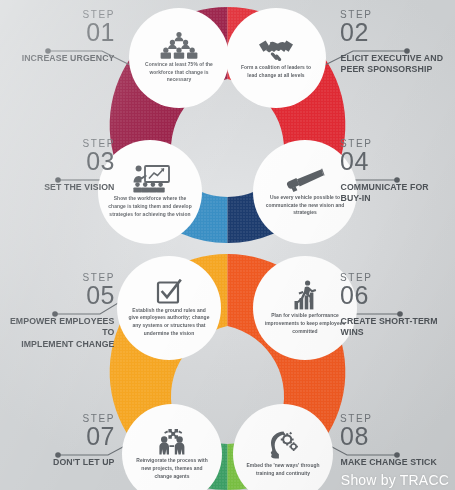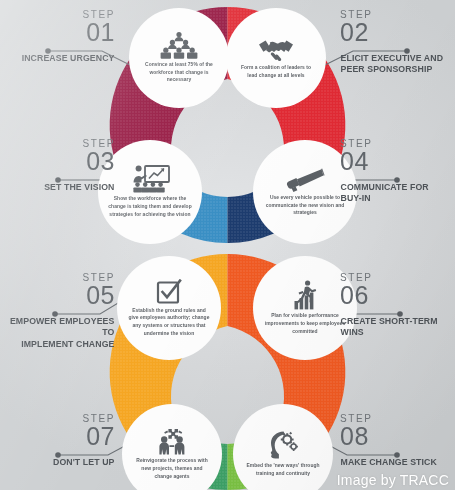--- a/index.html
+++ b/index.html
@@ -370,14 +370,14 @@
   <div class="steplab lab-right" style="left:337px;top:414px;width:118px;">
     <span class="sword">STEP</span>
     <span class="snum">08</span>
     <span class="stitle" style="margin-top:7px;">MAKE CHANGE STICK</span>
   </div>
 
   <div class="wm-diag" style="left:222px;top:300px;">&nbsp;</div>
 
   <div id="sheen"></div>
 
-  <div id="watermark">Image by TRACC</div>
+  <div id="watermark">Show by TRACC</div>
 </div>
 
 </body></html>

